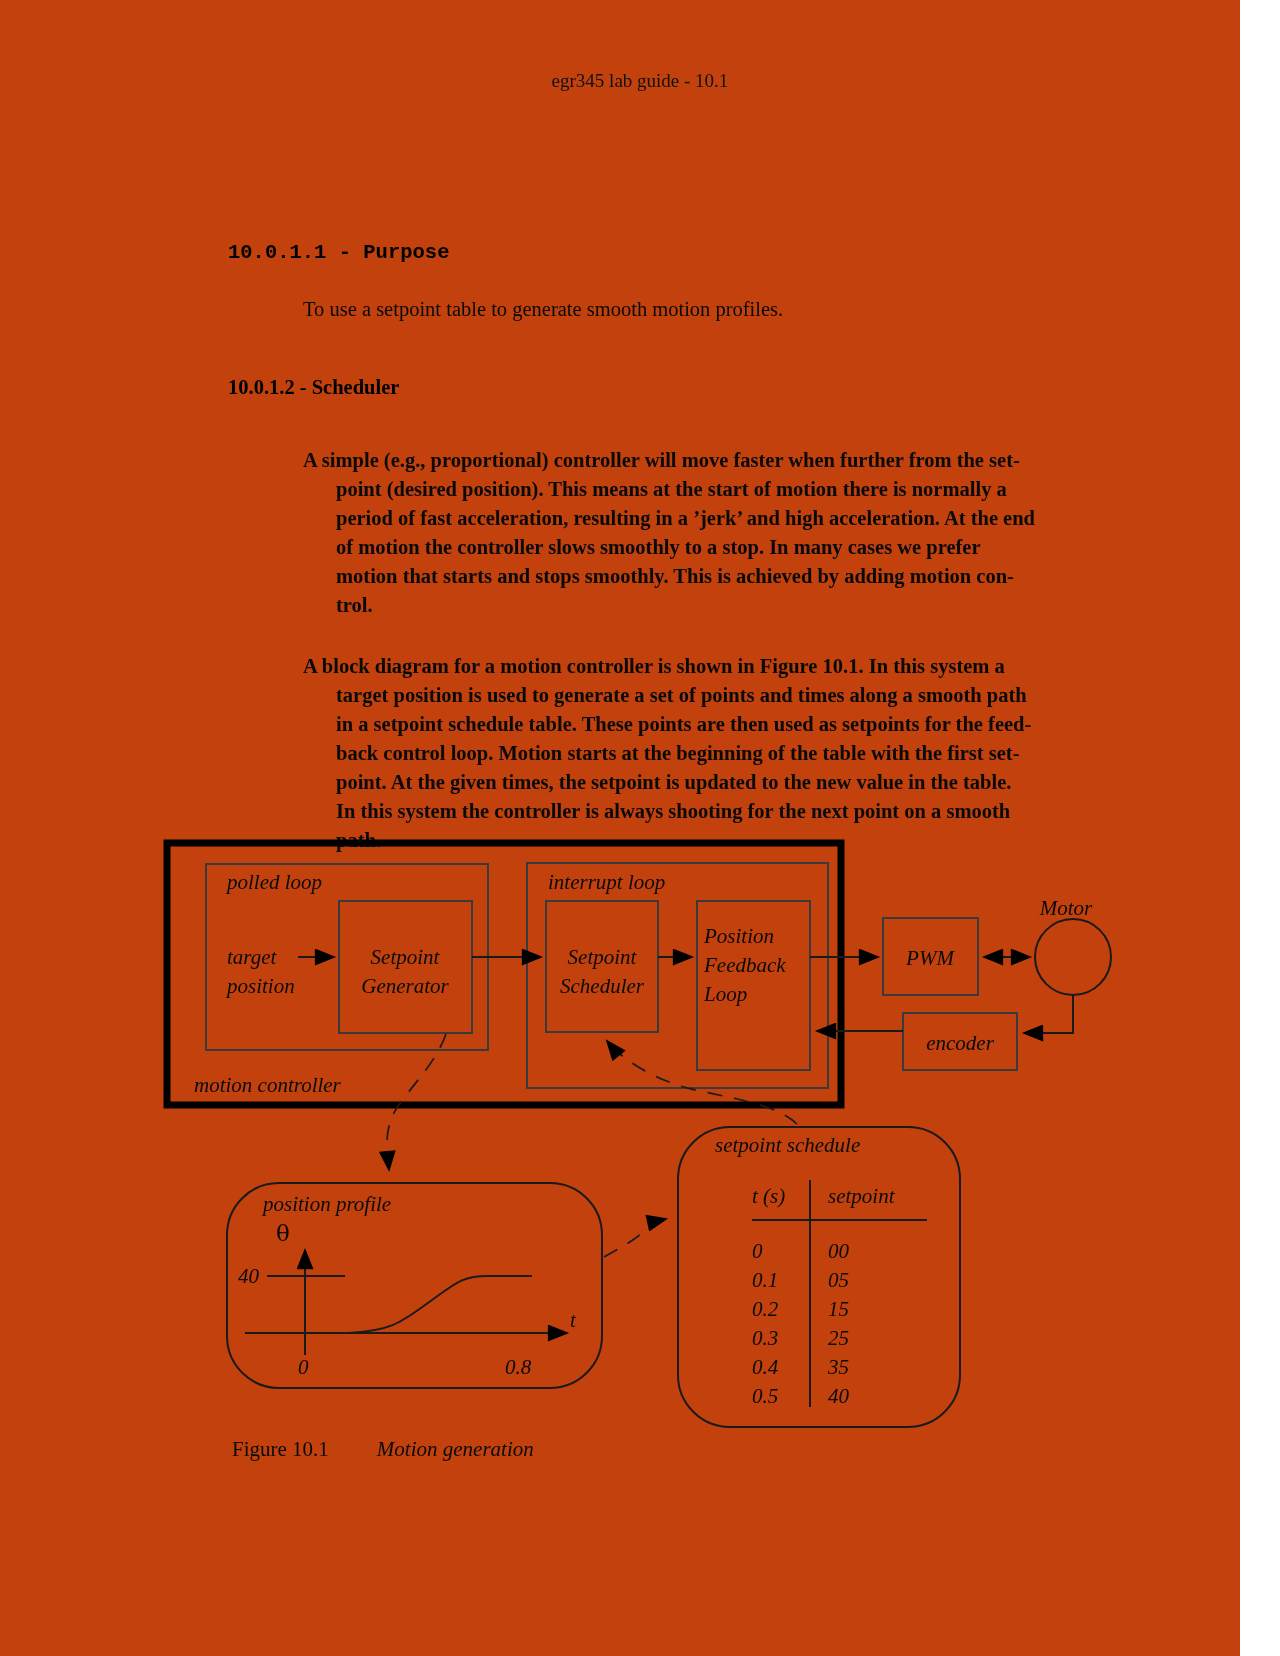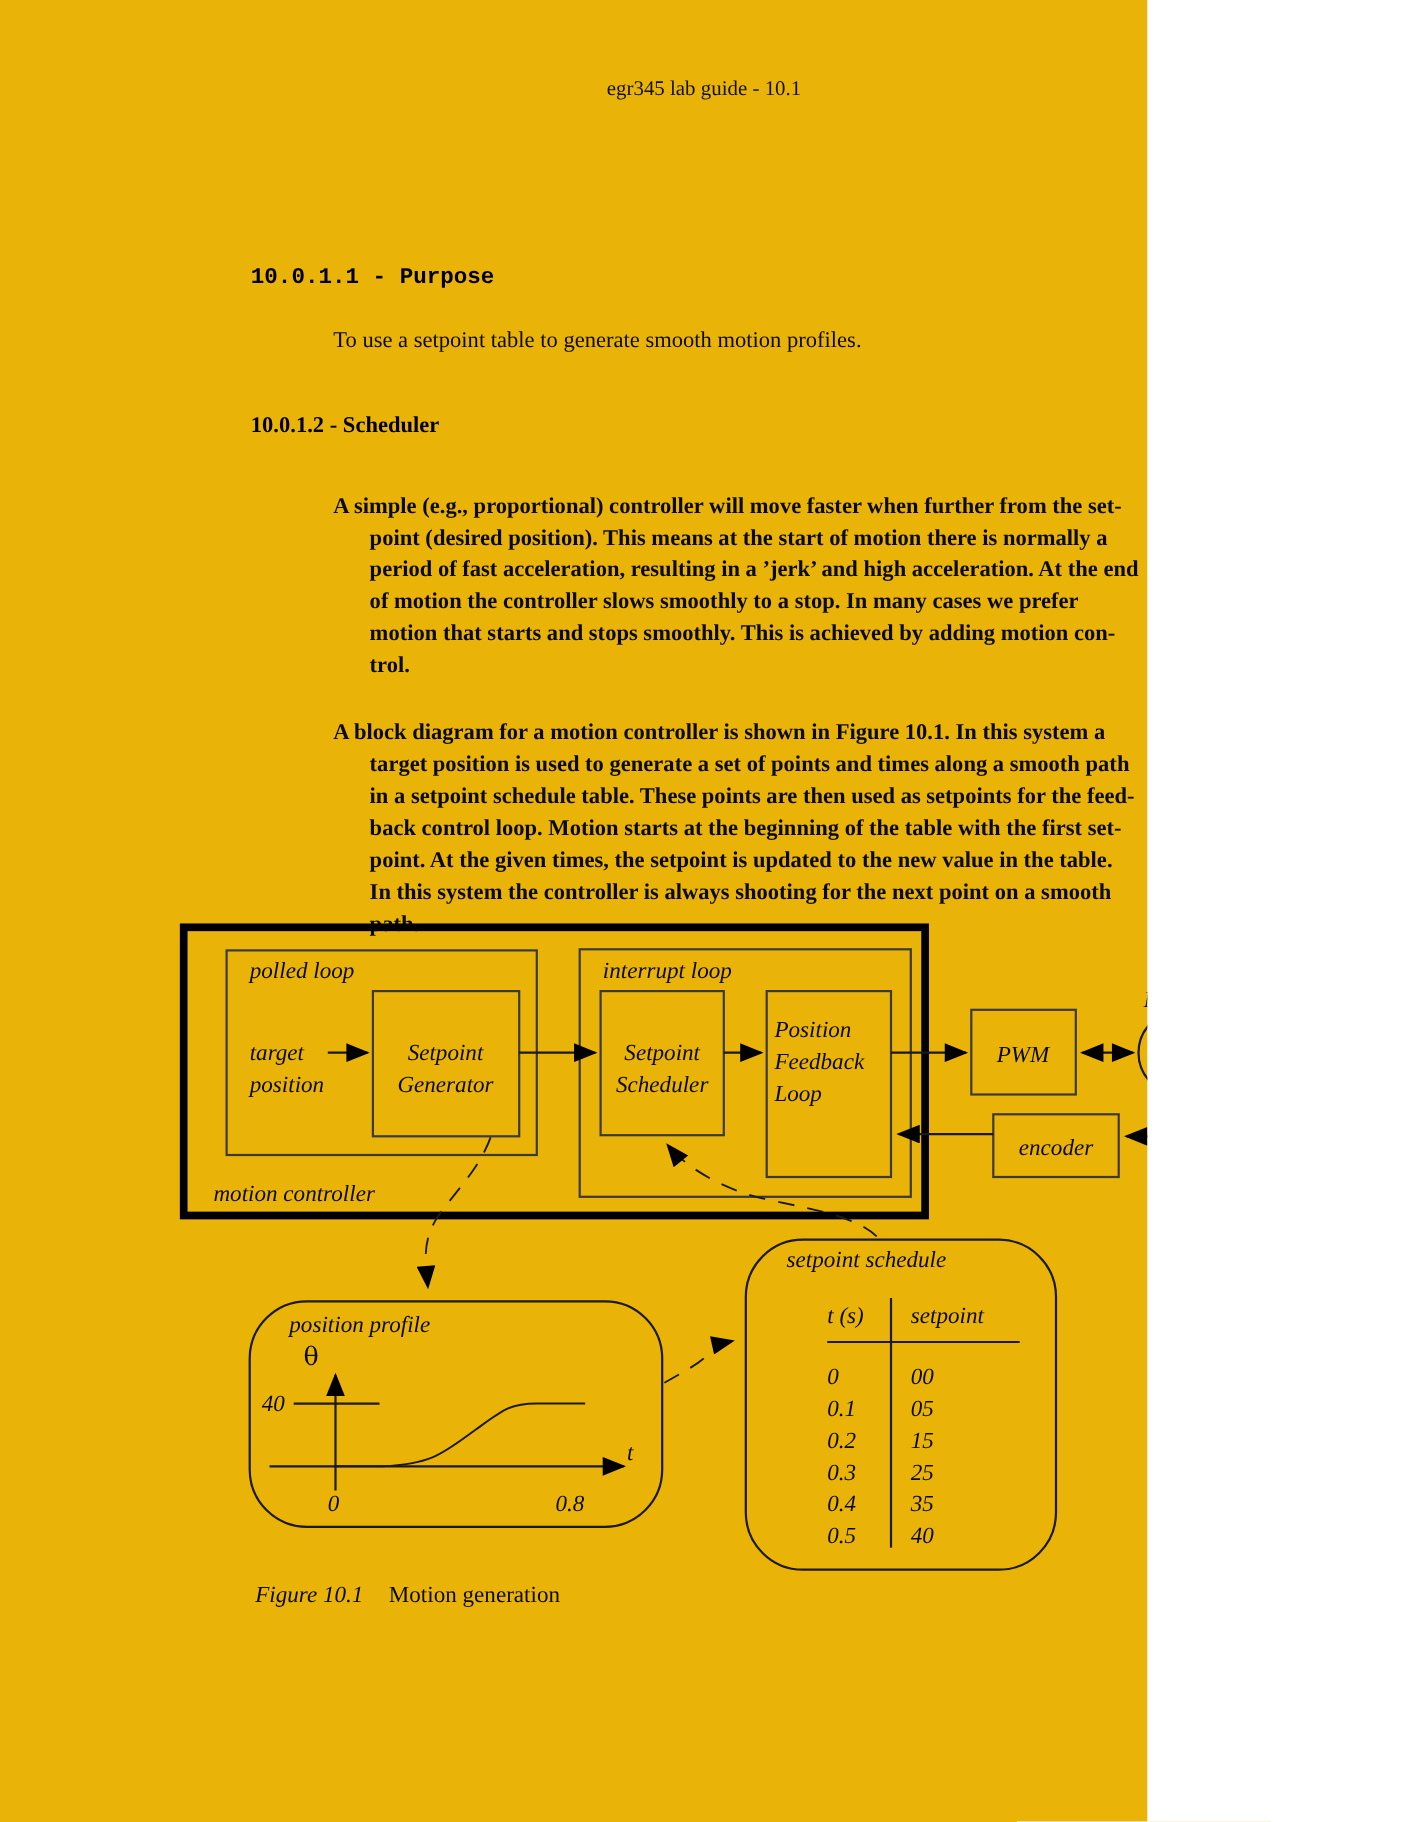--- a/index.html
+++ b/index.html
@@ -1,19 +1,19 @@
 <!DOCTYPE html>
 <html><head>
 <meta charset="utf-8">
 <style>
   html,body{margin:0;padding:0;background:#ffffff;}
   .page{
     position:relative;
-    width:1043px;height:1656px;
-    background:#eab308;
+    width:1240px;height:1656px;
+    background:#c2410c;
     color:#000;
     font-family:"Liberation Serif","DejaVu Serif",serif;
     overflow:hidden;
   }
   .running-header{
     position:absolute;top:70px;left:0;width:1280px;
     text-align:center;font-size:19px;color:#111;
   }
   .doc-title{
     position:absolute;left:228px;top:140px;
@@ -37,22 +37,22 @@
     padding-left:33px;text-indent:-33px;
     box-sizing:border-box;
     font-weight:bold;
   }
   .para.p1{top:446px;}
   .para.p2{top:652px;}
   .figure-caption{
     position:absolute;left:232px;top:1437px;
     font-size:21px;color:#0a0a0a;
   }
-  .figure-caption .figlabel{font-style:italic;margin-top:36px;}
-  .figure-caption .figtext{margin-left:23px;}
+  .figure-caption .figlabel{margin-top:36px;}
+  .figure-caption .figtext{margin-left:48px;font-style:italic;}
   svg.diagram{position:absolute;left:0;top:0;}
   svg text{fill:#0a0a0a;}
   .dlabel{font-family:"Liberation Serif","DejaVu Serif",serif;font-style:italic;font-size:21px;}
   .theta{font-family:"DejaVu Serif",serif;font-style:normal;font-size:23px;}
   .box{fill:none;stroke:#3a3a3a;stroke-width:2;}
   .thickbox{fill:none;stroke:#000;stroke-width:7;}
   .wire{stroke:#1a1a1a;stroke-width:2;fill:none;}
   .dash{stroke:#1a1a1a;stroke-width:1.7;fill:none;stroke-dasharray:15 12;}
   .axis{stroke:#1a1a1a;stroke-width:2;fill:none;}
   .curve{stroke:#1a1a1a;stroke-width:1.8;fill:none;}

